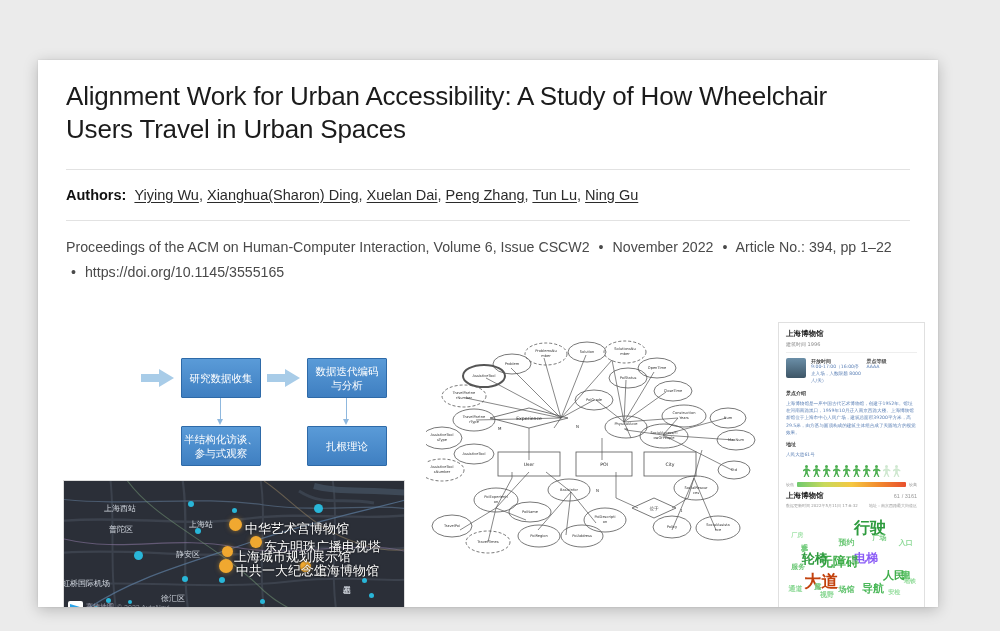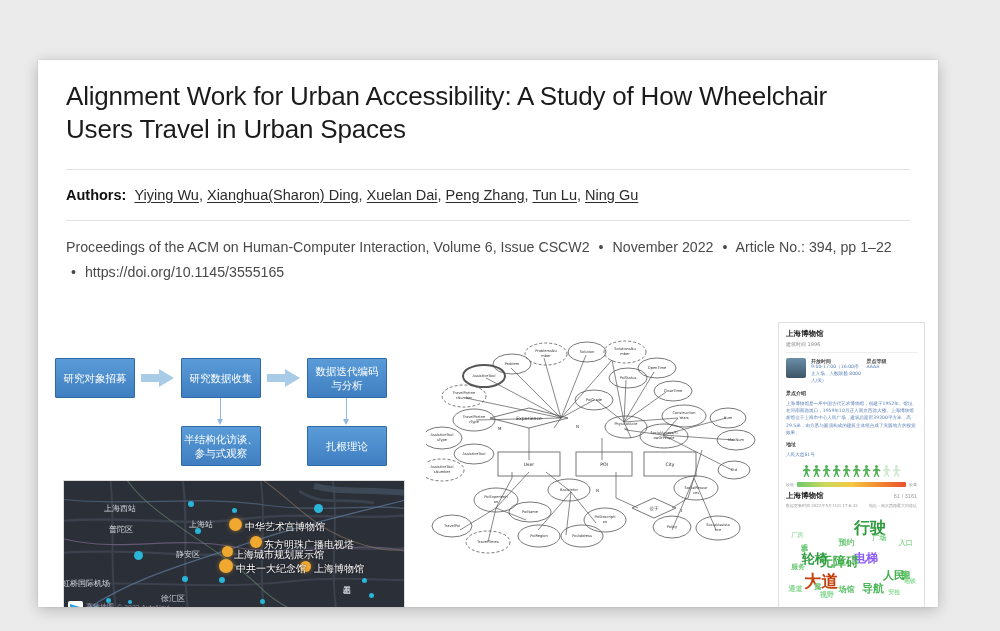--- a/index.html
+++ b/index.html
@@ -93,21 +93,21 @@
   .map-fig{
     position:absolute; left:25px; top:158px; width:340px; height:135px;
     background:#2b2f38; border:1px solid #ddd; overflow:hidden;
   }
   .map-canvas{position:absolute;inset:0;}
   .mlabel{
     position:absolute;color:#cfd4dc;font-size:8px;white-space:nowrap;
     font-family:"DejaVu Sans",sans-serif;
   }
   .mlabel-poi{
-    position:absolute;color:#fff;font-size:10px;white-space:nowrap;
+    position:absolute;color:#fff;font-size:13px;white-space:nowrap;
     text-shadow:0 0 2px #000;font-family:Liberation Mono, monospace;
   }
   .mdot{position:absolute;border-radius:50%;background:#29b6d8;}
   .mpoi{position:absolute;border-radius:50%;background:#f0a830;box-shadow:0 0 5px rgba(240,168,48,.5);}
   .map-attr{
     position:absolute;left:4px;bottom:3px;display:flex;align-items:center;gap:3px;
   }
   .amap-logo{
     width:15px;height:12px;background:#fff;border-radius:2px;position:relative;
   }
@@ -181,21 +181,20 @@
       <span>Article No.: 394</span>,
       <span>pp 1–22</span>
       <span class="dot">•</span>
       <span class="doi">https://doi.org/10.1145/3555165</span>
     </div>
   </div>
 
   <div class="figure-area">
 
     <div class="flowchart">
-      <div class="fbox" style="left:12px;top:12px;width:78px;height:38px;">研究对象招募</div>
       <svg class="farrow" style="left:98px;top:22px;" viewBox="0 0 34 20">
         <path d="M0,6 L18,6 L18,1 L33,10 L18,19 L18,14 L0,14 Z" fill="#a8cce8"></path>
       </svg>
       <div class="fbox" style="left:138px;top:12px;width:78px;height:38px;">研究数据收集</div>
       <svg class="farrow" style="left:224px;top:22px;" viewBox="0 0 34 20">
         <path d="M0,6 L18,6 L18,1 L33,10 L18,19 L18,14 L0,14 Z" fill="#a8cce8"></path>
       </svg>
       <div class="fbox" style="left:264px;top:12px;width:78px;height:38px;white-space:pre-line;">数据迭代编码
 与分析</div>
 

